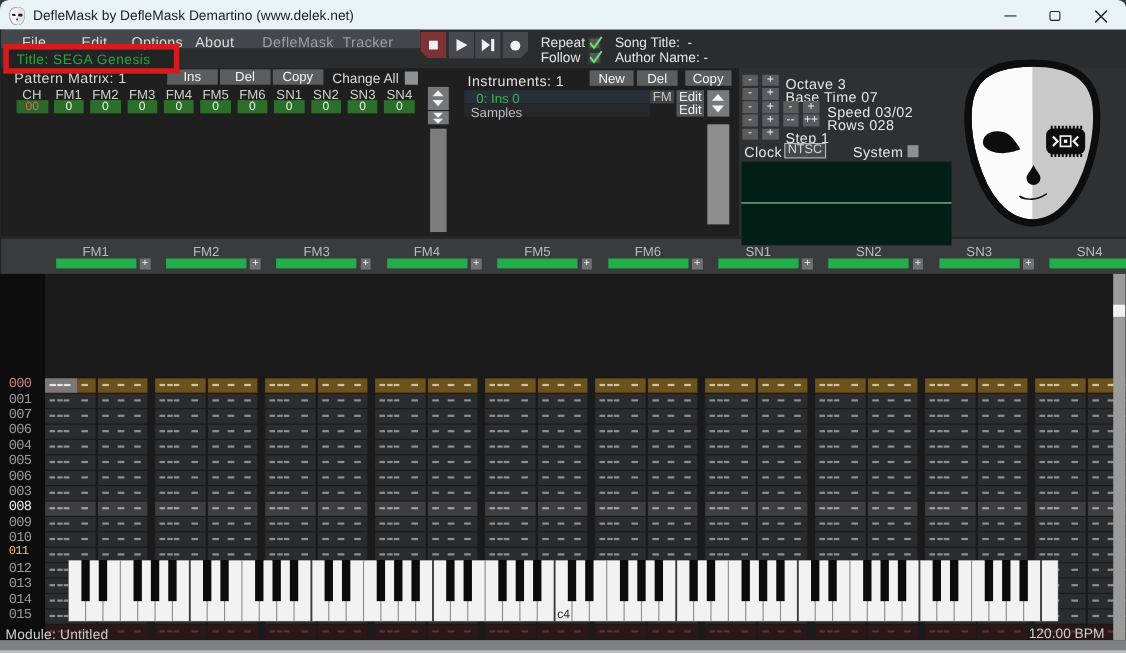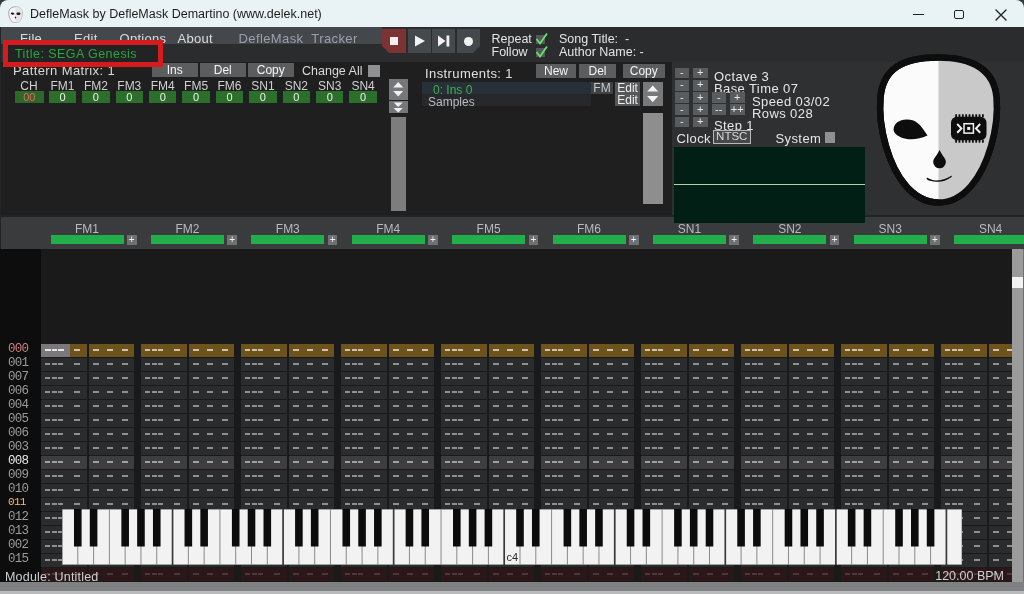--- a/index.html
+++ b/index.html
@@ -1585,21 +1585,21 @@
 <div style="position:absolute;left:922.1px;top:545.0px;width:6px;height:2.2px;background:#8f8f8f;"></div>
 <div style="position:absolute;left:940.6px;top:539.5px;width:46px;height:13.0px;background:#2b2c2d;"></div>
 <div style="position:absolute;left:989.1px;top:539.5px;width:44.5px;height:13.0px;background:#2b2c2d;"></div>
 <div style="position:absolute;left:945.1px;top:545.0px;width:5px;height:2.2px;background:#8f8f8f;"></div>
 <div style="position:absolute;left:951.6px;top:545.0px;width:5px;height:2.2px;background:#8f8f8f;"></div>
 <div style="position:absolute;left:958.1px;top:545.0px;width:5px;height:2.2px;background:#8f8f8f;"></div>
 <div style="position:absolute;left:974.1px;top:545.0px;width:5.5px;height:2.2px;background:#8f8f8f;"></div>
 <div style="position:absolute;left:992.6px;top:545.0px;width:6px;height:2.2px;background:#8f8f8f;"></div>
 <div style="position:absolute;left:1007.1px;top:545.0px;width:6px;height:2.2px;background:#8f8f8f;"></div>
 <div style="position:absolute;left:1022.1px;top:545.0px;width:6px;height:2.2px;background:#8f8f8f;"></div>
-<div style="position:absolute;left:8px;top:538.3px;font-family:'Liberation Mono',monospace;font-size:12.5px;letter-spacing:-0.7px;color:#9a9a9a;">002</div>
+<div style="position:absolute;left:8px;top:538.3px;font-family:'Liberation Mono',monospace;font-size:12.5px;letter-spacing:-0.7px;color:#9a9a9a;">014</div>
 <div style="position:absolute;left:40.6px;top:553.5px;width:46px;height:13.0px;background:#2b2c2d;"></div>
 <div style="position:absolute;left:89.1px;top:553.5px;width:44.5px;height:13.0px;background:#2b2c2d;"></div>
 <div style="position:absolute;left:45.1px;top:559.0px;width:5px;height:2.2px;background:#8f8f8f;"></div>
 <div style="position:absolute;left:51.6px;top:559.0px;width:5px;height:2.2px;background:#8f8f8f;"></div>
 <div style="position:absolute;left:58.1px;top:559.0px;width:5px;height:2.2px;background:#8f8f8f;"></div>
 <div style="position:absolute;left:74.1px;top:559.0px;width:5.5px;height:2.2px;background:#8f8f8f;"></div>
 <div style="position:absolute;left:92.6px;top:559.0px;width:6px;height:2.2px;background:#8f8f8f;"></div>
 <div style="position:absolute;left:107.1px;top:559.0px;width:6px;height:2.2px;background:#8f8f8f;"></div>
 <div style="position:absolute;left:122.1px;top:559.0px;width:6px;height:2.2px;background:#8f8f8f;"></div>
 <div style="position:absolute;left:140.6px;top:553.5px;width:46px;height:13.0px;background:#2b2c2d;"></div>

